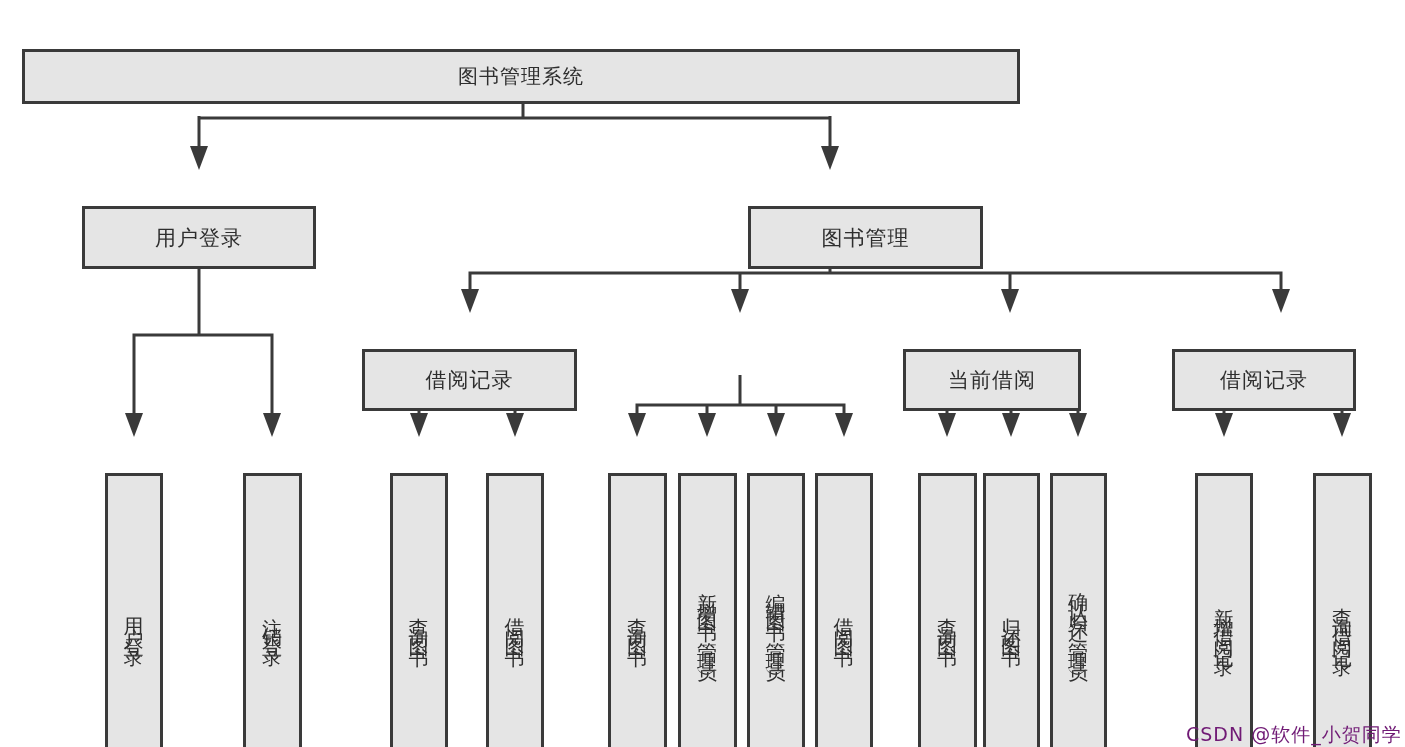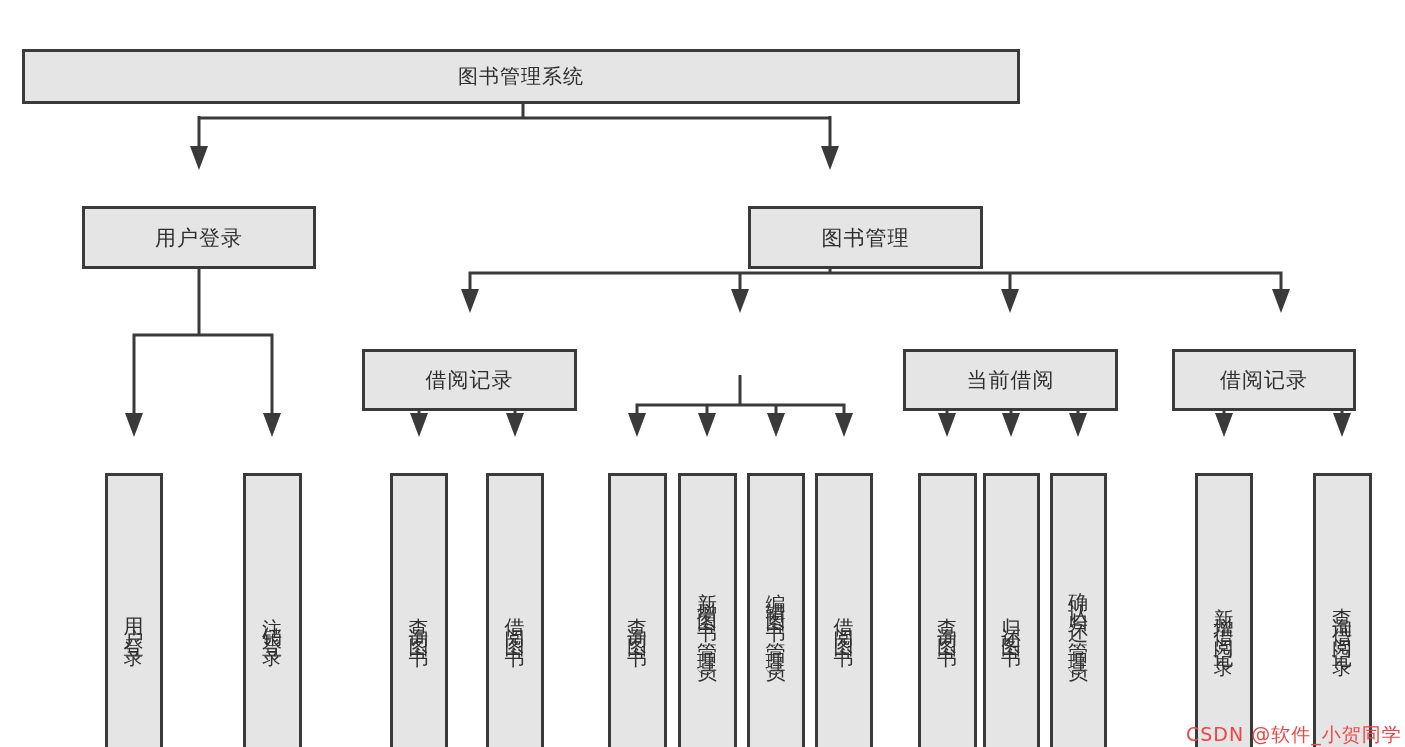--- a/index.html
+++ b/index.html
@@ -31,21 +31,21 @@
     font-size:20px;
     letter-spacing:10px;
     line-height:1.1;
   }
   .watermark{
     position:absolute;
     left:1186px;top:722px;
     z-index:5;
     font-size:19px;
     letter-spacing:1px;
-    color:#ef4444;
+    color:#701a75;
     white-space:nowrap;
   }
 </style>
 </head>
 <body>
 
 <div class="canvas">
 
   <svg class="connectors" width="1405" height="747" viewBox="0 0 1405 747">
 
@@ -118,21 +118,21 @@
   <div class="box" style="left:82px;top:170px;width:234px;height:63px">
     <span class="hlabel">用户登录</span>
   </div>
   <div class="box" style="left:748px;top:170px;width:235px;height:63px">
     <span class="hlabel">图书管理</span>
   </div>
 
   <div class="box" style="left:362px;top:313px;width:215px;height:62px">
     <span class="hlabel">借阅记录</span>
   </div>
-  <div class="box" style="left:903px;top:313px;width:215px;height:62px">
+  <div class="box" style="left:903px;top:313px;width:178px;height:62px">
     <span class="hlabel">当前借阅</span>
   </div>
   <div class="box" style="left:1172px;top:313px;width:184px;height:62px">
     <span class="hlabel">借阅记录</span>
   </div>
 
   <div class="box" style="left:105px;top:437px;width:58px;height:298px">
     <span class="vtext">用户登录</span>
   </div>
   <div class="box" style="left:243px;top:437px;width:59px;height:298px">

